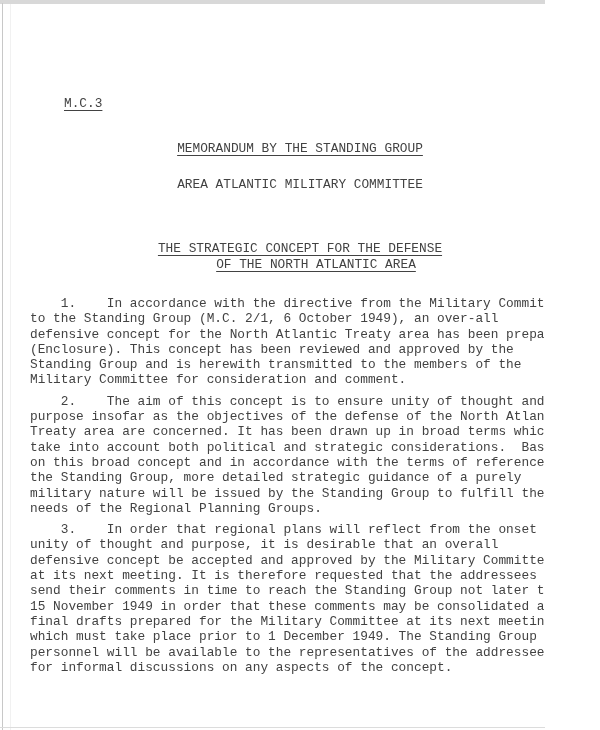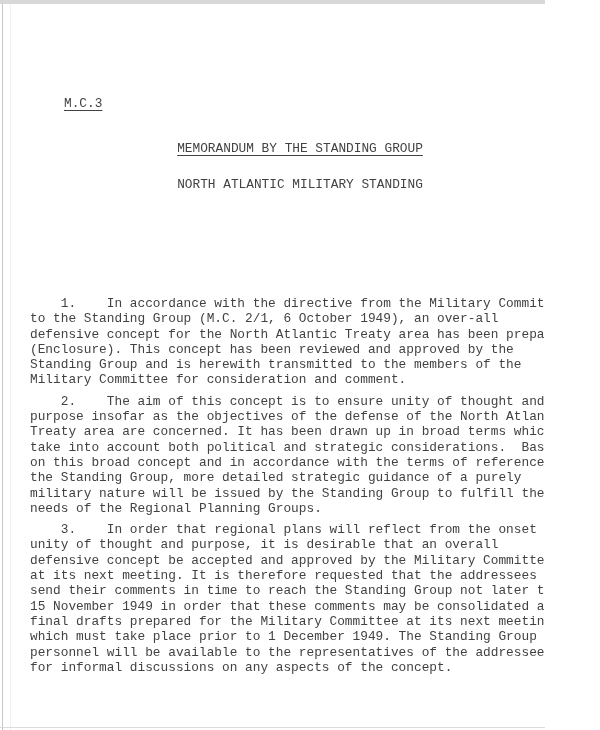--- a/index.html
+++ b/index.html
@@ -74,23 +74,31 @@
 
   <div class="doc-header">
     <div class="u">M.C.3</div>
   </div>
 
   <div class="center memo-title">
     <span class="u">MEMORANDUM BY THE STANDING GROUP</span>
   </div>
 
   <div class="center addressee">
-    <div>NORTH ATLANTIC MILITARY STANDING</div>
+    <div>AREA ATLANTIC MILITARY COMMITTEE</div>
   </div>
 
+  <div class="center subject">
+    <div>
+      <span class="u">THE STRATEGIC CONCEPT FOR THE DEFENSE</span>
+    </div>
+    <div class="subject-line2">
+      <span class="u">OF THE NORTH ATLANTIC AREA</span>
+    </div>
+  </div>
 
   <div class="body-text">
     <pre class="para">    1.    In accordance with the directive from the Military Committee
 to the Standing Group (M.C. 2/1, 6 October 1949), an over-all
 defensive concept for the North Atlantic Treaty area has been prepared
 (Enclosure). This concept has been reviewed and approved by the
 Standing Group and is herewith transmitted to the members of the
 Military Committee for consideration and comment.</pre>
     <pre class="para">    2.    The aim of this concept is to ensure unity of thought and
 purpose insofar as the objectives of the defense of the North Atlantic

